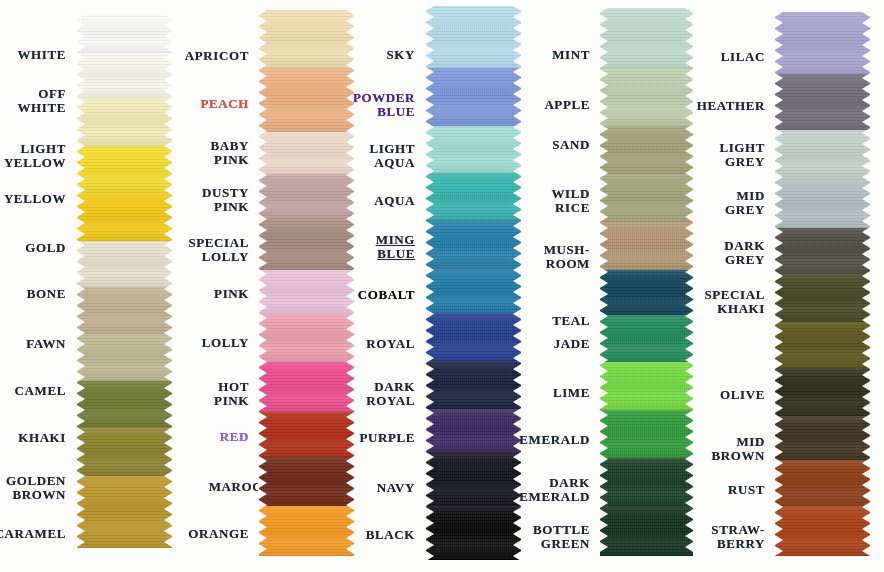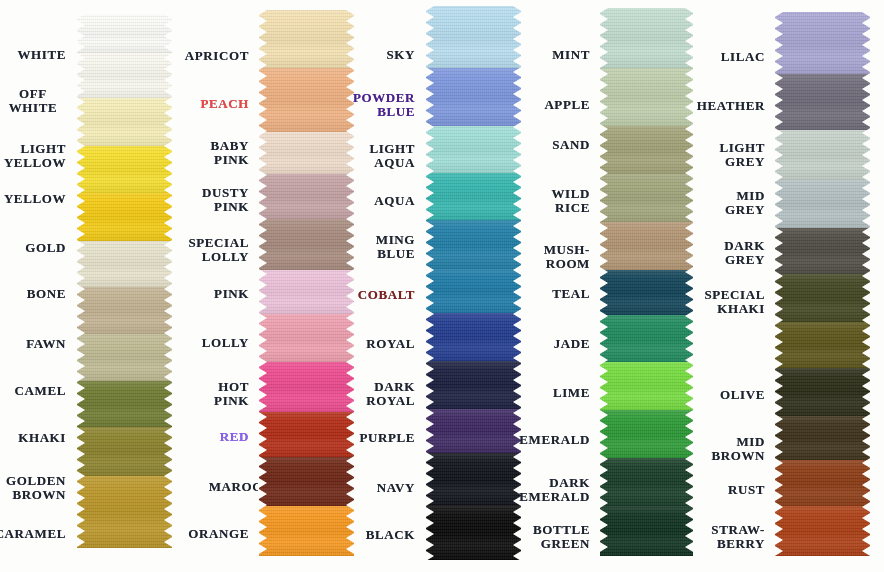--- a/index.html
+++ b/index.html
@@ -101,21 +101,21 @@
 <div id="chart" style="background: rgb(253, 253, 251);">
     <div class="column" style="left: 0px; width: 884px;">
       <div class="label-cell" style="position: absolute; left: 0px; width: 72px; top: 35px; height: 40px;">
         <span class="label-text" style="color: rgb(29, 36, 48);">WHITE</span>
       </div>
       <div class="swatch" style="position: absolute; left: 77px; width: 95px; top: 14px; height: 39px; background: rgb(253, 253, 250);">
         <div class="weave"></div>
         <div class="sheen"></div>
       </div>
       <div class="label-cell" style="position: absolute; left: 0px; width: 72px; top: 81px; height: 40px;">
-        <span class="label-text" style="color: rgb(29, 36, 48); text-align: center;">OFF WHITE</span>
+        <span class="label-text" style="color: rgb(29, 36, 48);">OFF WHITE</span>
       </div>
       <div class="swatch" style="position: absolute; left: 77px; width: 95px; top: 53px; height: 45px; background: rgb(251, 250, 241);">
         <div class="weave"></div>
         <div class="sheen"></div>
       </div>
       <div class="label-cell" style="position: absolute; left: 0px; width: 72px; top: 136px; height: 40px;">
         <span class="label-text" style="color: rgb(29, 36, 48);">LIGHT
 YELLOW</span>
       </div>
       <div class="swatch" style="position: absolute; left: 77px; width: 95px; top: 98px; height: 48px; background: rgb(247, 239, 183);">
@@ -300,28 +300,28 @@
         <div class="sheen"></div>
       </div>
       <div class="label-cell" style="position: absolute; left: 349px; width: 72px; top: 181px; height: 40px;">
         <span class="label-text" style="color: rgb(29, 36, 48);">AQUA</span>
       </div>
       <div class="swatch" style="position: absolute; left: 426px; width: 95px; top: 173px; height: 47px; background: rgb(51, 183, 175);">
         <div class="weave"></div>
         <div class="sheen"></div>
       </div>
       <div class="label-cell" style="position: absolute; left: 349px; width: 72px; top: 227px; height: 40px;">
-        <span class="label-text" style="color: rgb(29, 36, 48);">MING BLUE</span>
+        <span class="label-text" style="color: rgb(29, 36, 48); text-decoration: underline;">MING BLUE</span>
       </div>
       <div class="swatch" style="position: absolute; left: 426px; width: 95px; top: 220px; height: 49px; background: rgb(31, 127, 168);">
         <div class="weave"></div>
         <div class="sheen"></div>
       </div>
       <div class="label-cell" style="position: absolute; left: 349px; width: 72px; top: 275px; height: 40px;">
-        <span class="label-text" style="color: #7f1d1d;">COBALT</span>
+        <span class="label-text" style="color: #000000;">COBALT</span>
       </div>
       <div class="swatch" style="position: absolute; left: 426px; width: 95px; top: 269px; height: 44px; background: rgb(27, 122, 168);">
         <div class="weave"></div>
         <div class="sheen"></div>
       </div>
       <div class="label-cell" style="position: absolute; left: 349px; width: 72px; top: 324px; height: 40px;">
         <span class="label-text" style="color: rgb(29, 36, 48);">ROYAL</span>
       </div>
       <div class="swatch" style="position: absolute; left: 426px; width: 95px; top: 313px; height: 48px; background: rgb(32, 58, 143);">
         <div class="weave"></div>
@@ -394,21 +394,21 @@
         <div class="sheen"></div>
       </div>
       <div class="label-cell" style="position: absolute; left: 524px; width: 72px; top: 237px; height: 40px;">
         <span class="label-text" style="color: rgb(29, 36, 48);">MUSH-
 ROOM</span>
       </div>
       <div class="swatch" style="position: absolute; left: 600px; width: 93px; top: 222px; height: 48px; background: rgb(179, 150, 115);">
         <div class="weave"></div>
         <div class="sheen"></div>
       </div>
-      <div class="label-cell" style="position: absolute; left: 524px; width: 72px; top: 274px; height: 40px;">
+      <div class="label-cell" style="position: absolute; left: 524px; width: 72px; top: 288px; height: 40px; align-items: flex-end;">
         <span class="label-text" style="color: rgb(29, 36, 48);">TEAL</span>
       </div>
       <div class="swatch" style="position: absolute; left: 600px; width: 93px; top: 270px; height: 45px; background: rgb(15, 66, 87);">
         <div class="weave"></div>
         <div class="sheen"></div>
       </div>
       <div class="label-cell" style="position: absolute; left: 524px; width: 72px; top: 324px; height: 40px;">
         <span class="label-text" style="color: rgb(29, 36, 48);">JADE</span>
       </div>
       <div class="swatch" style="position: absolute; left: 600px; width: 93px; top: 315px; height: 47px; background: rgb(29, 138, 92);">

